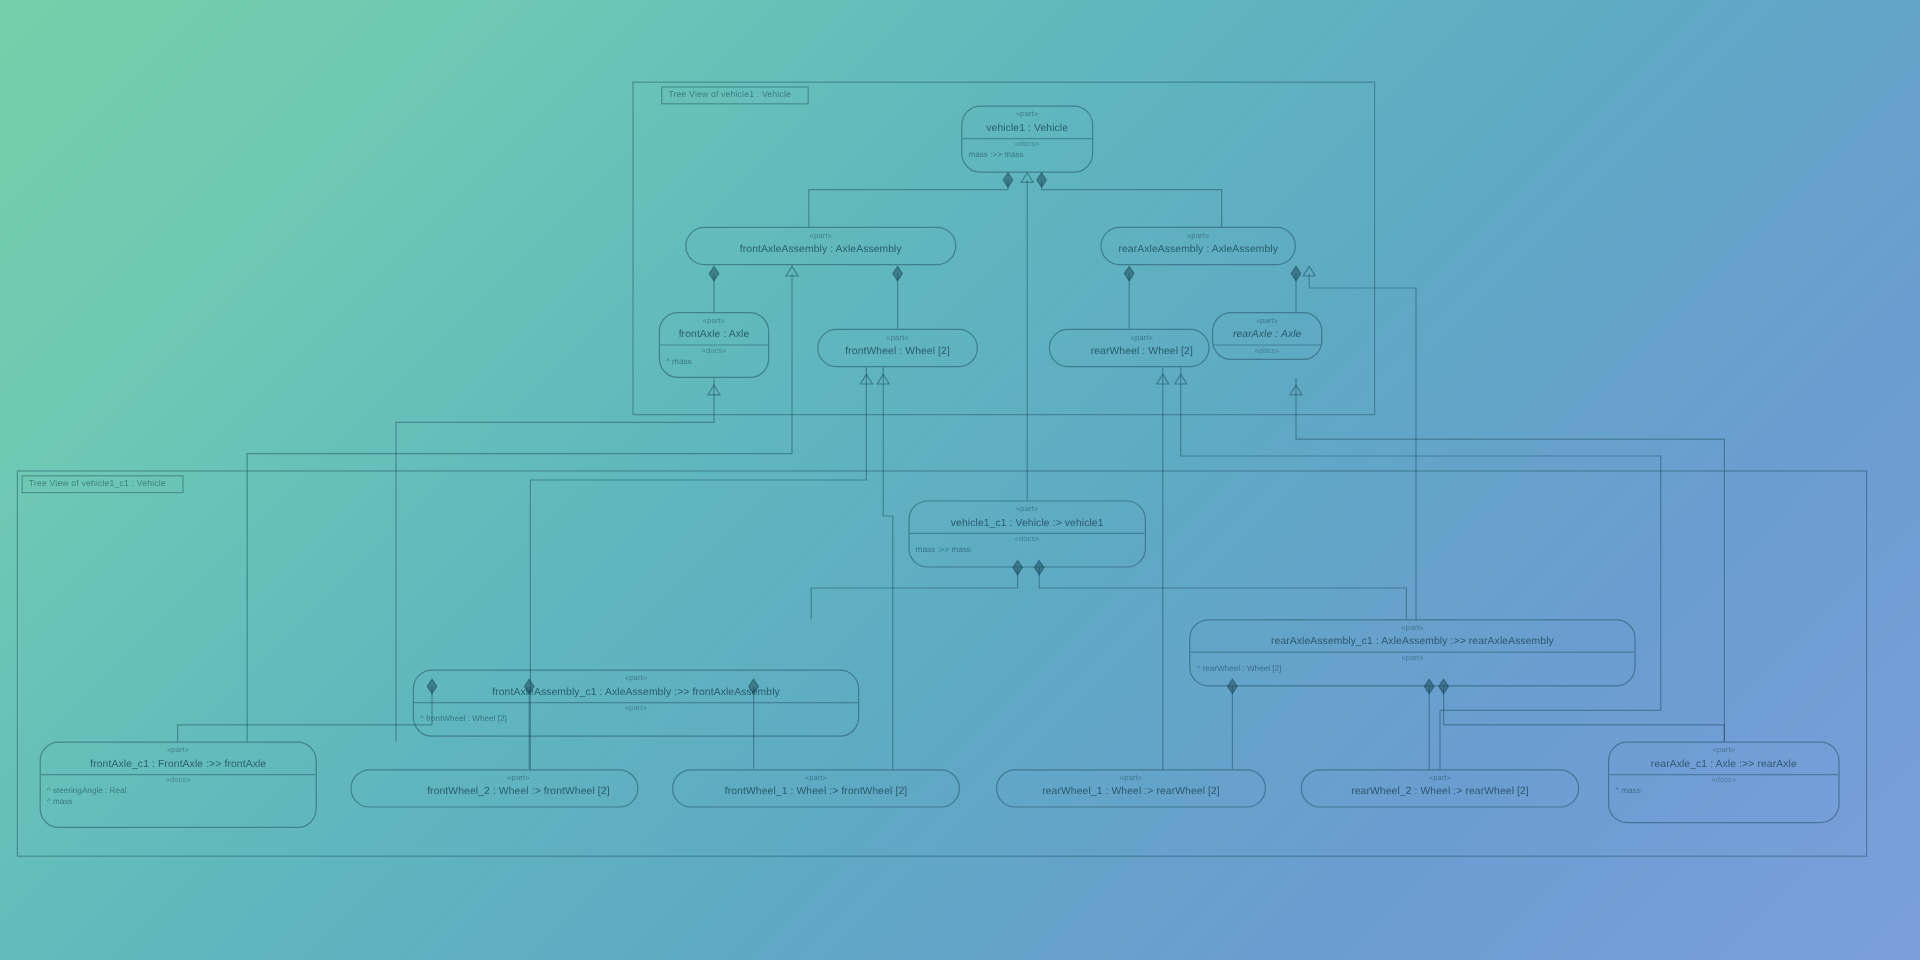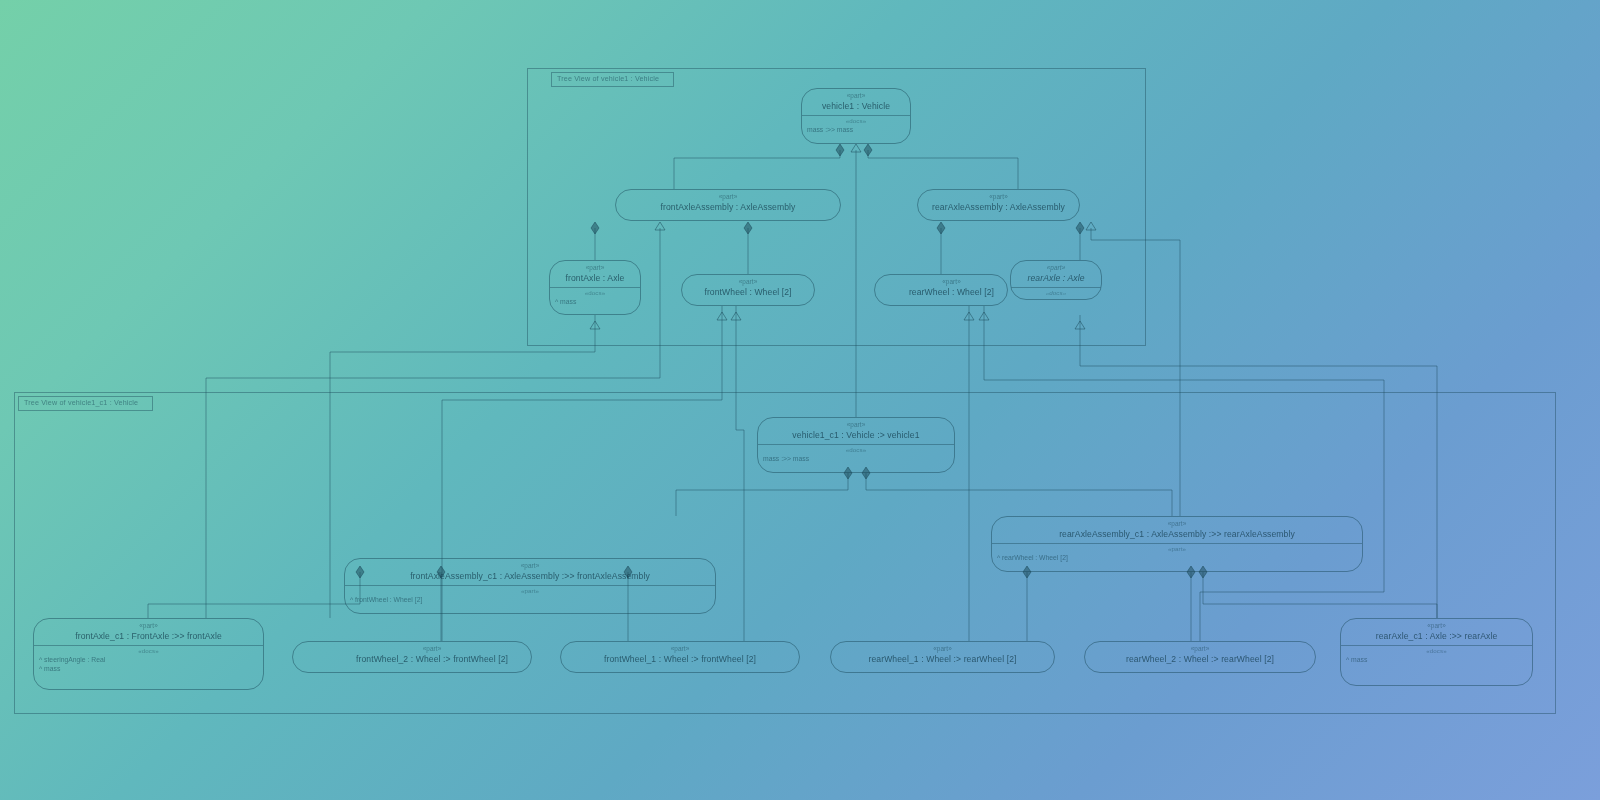--- a/index.html
+++ b/index.html
@@ -194,21 +194,21 @@
     <div class="node-head">
       <span class="kw">«part»</span>
       <span class="nm">vehicle1 : Vehicle</span>
     </div>
     <div class="node-compartment">
       <span class="comp-kw">«docs»</span>
       <span class="comp-item">mass :&gt;&gt; mass</span>
     </div>
   </div>
 
-  <div class="node" style="left:571px; top:189px; width:226px; height:32px;margin-left:44px;">
+  <div class="node" style="left:571px; top:189px; width:226px; height:32px;">
     <div class="node-head">
       <span class="kw">«part»</span>
       <span class="nm">frontAxleAssembly : AxleAssembly</span>
     </div>
   </div>
 
   <div class="node" style="left:917px; top:189px; width:163px; height:32px;">
     <div class="node-head">
       <span class="kw">«part»</span>
       <span class="nm">rearAxleAssembly : AxleAssembly</span>

